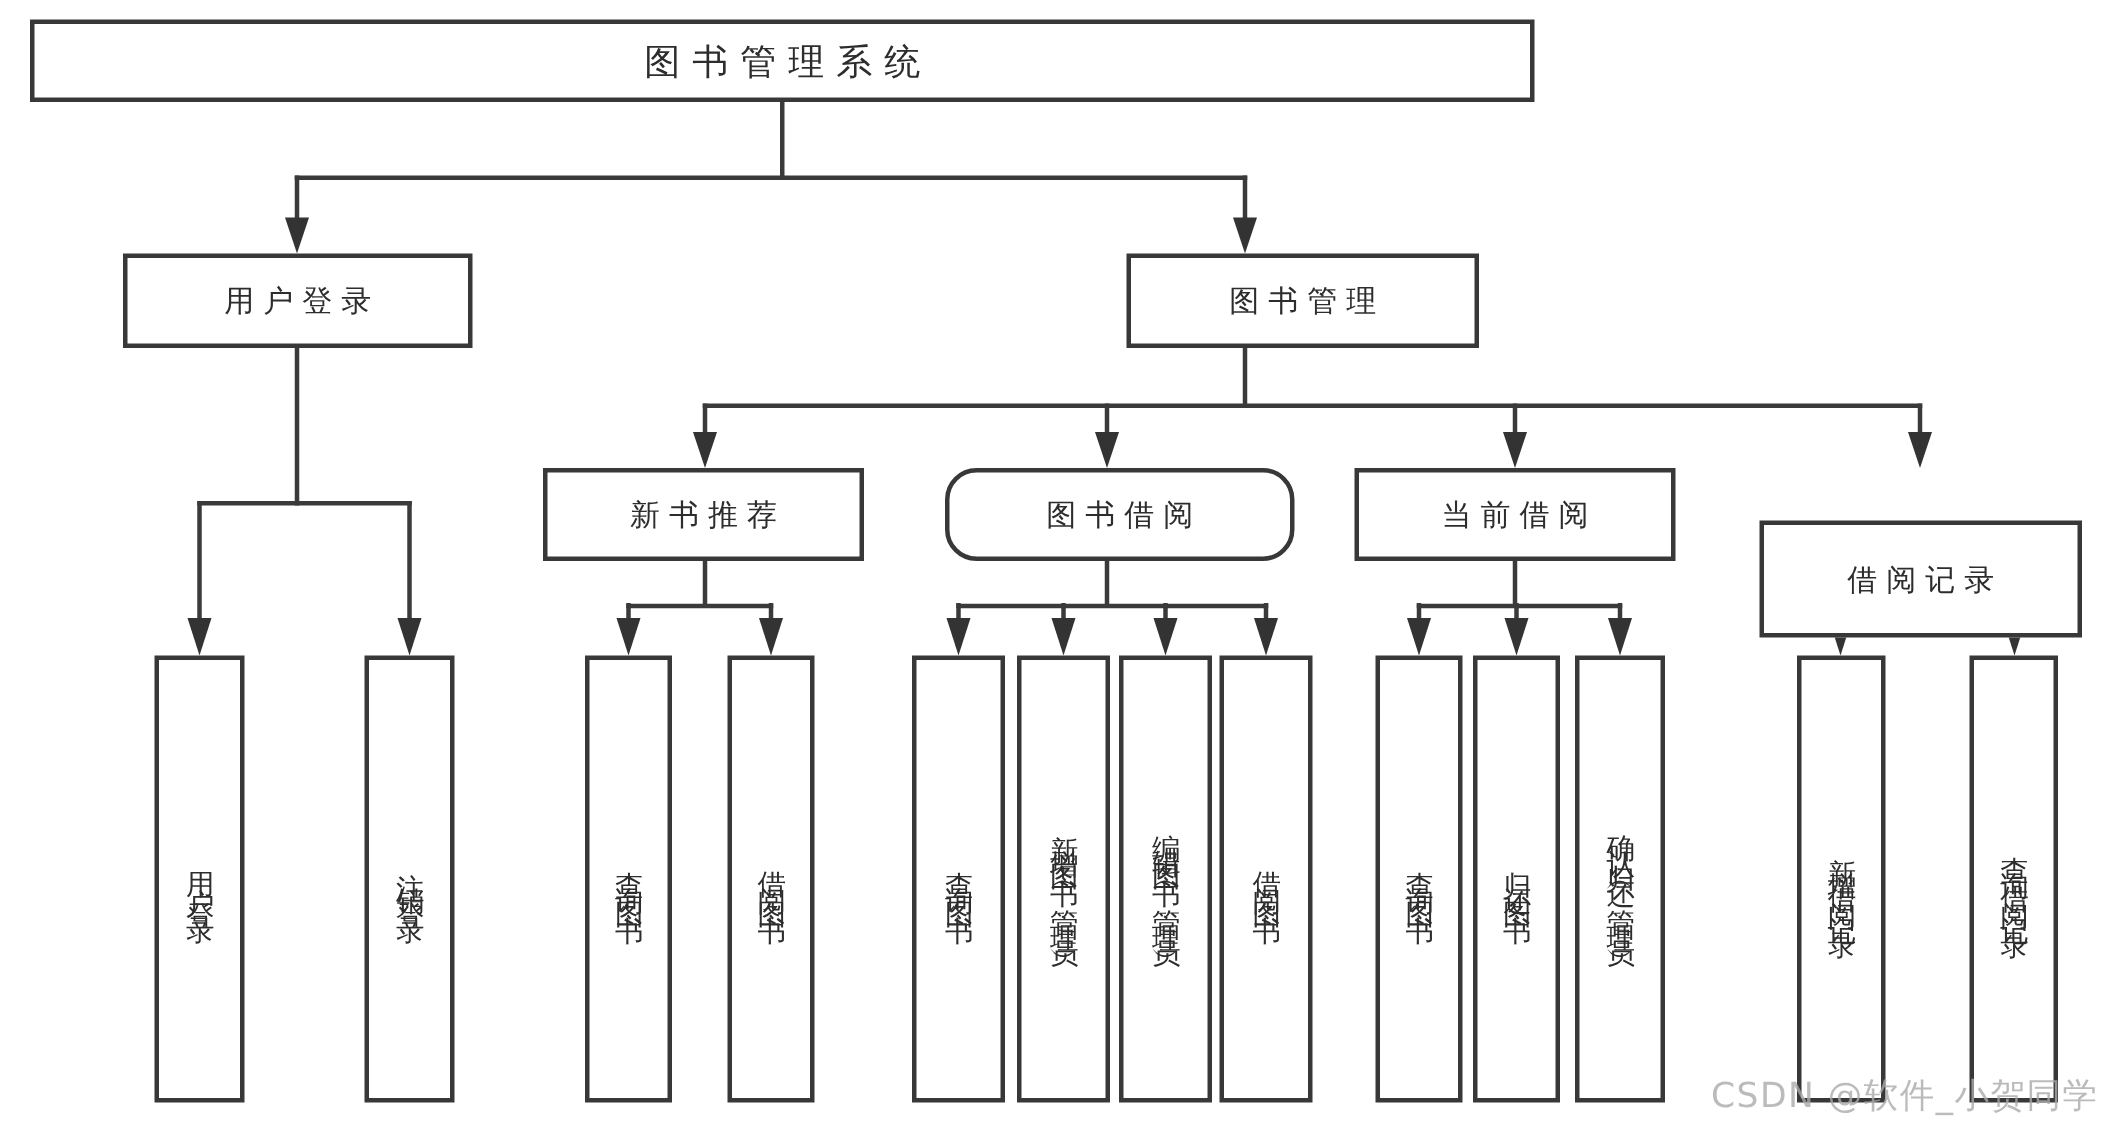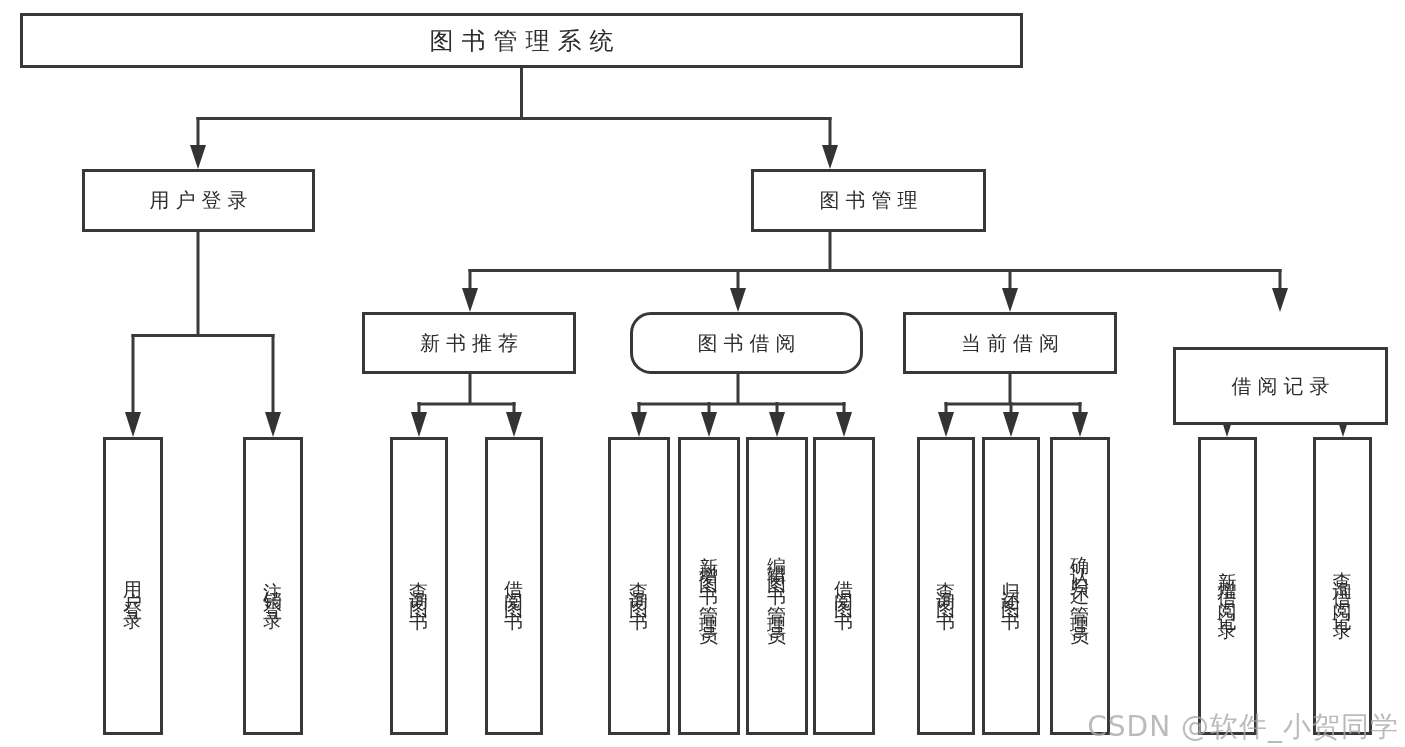--- a/index.html
+++ b/index.html
@@ -56,21 +56,21 @@
   .vnode .vtext {
     writing-mode: vertical-rl;
     text-orientation: mixed;
     letter-spacing: 10px;
     line-height: 1;
   }
   .watermark {
     position: absolute;
     right: 6px;
     bottom: 1px;
-    font-size: 28px;
+    font-size: 23px;
     color: rgba(170, 170, 170, 0.8);
     letter-spacing: 1px;
     z-index: 5;
     white-space: nowrap;
   }
 </style>
 </head>
 <body>
 
 <div class="canvas">

